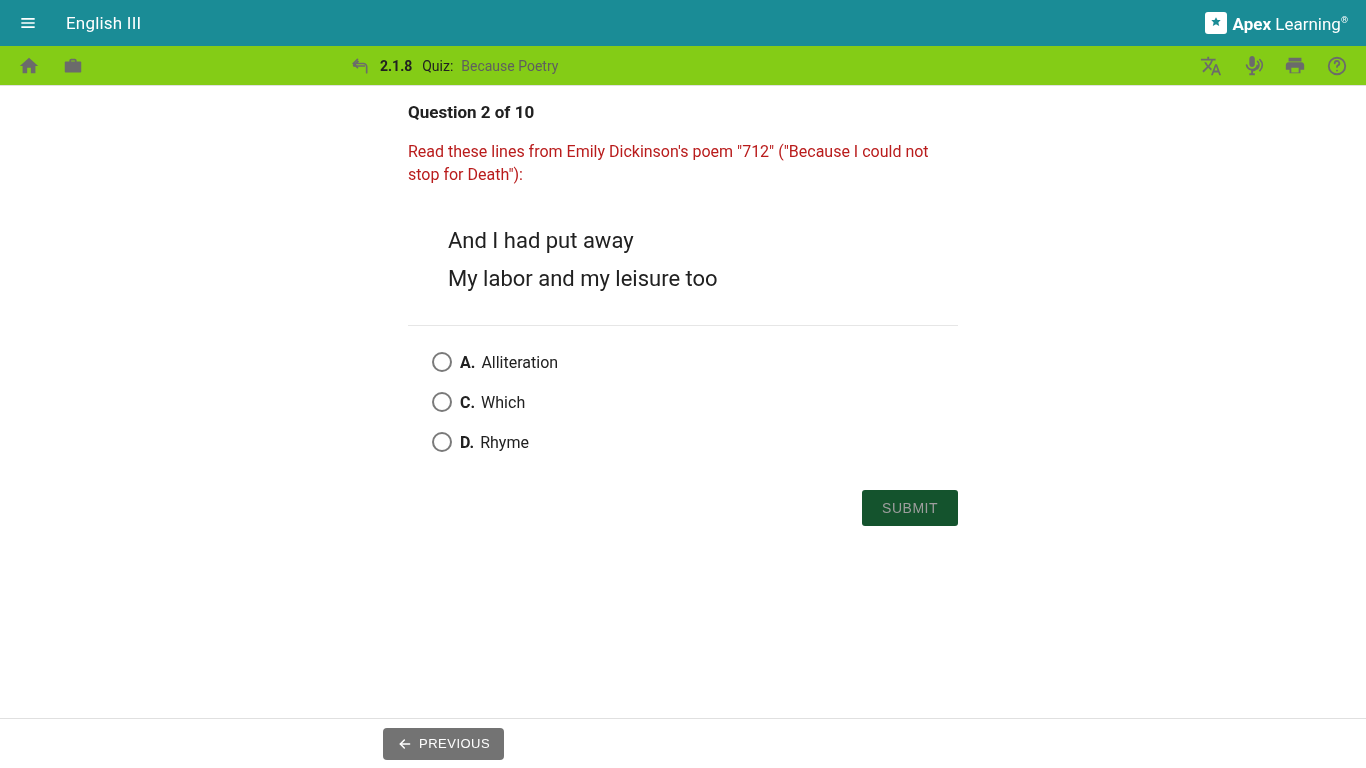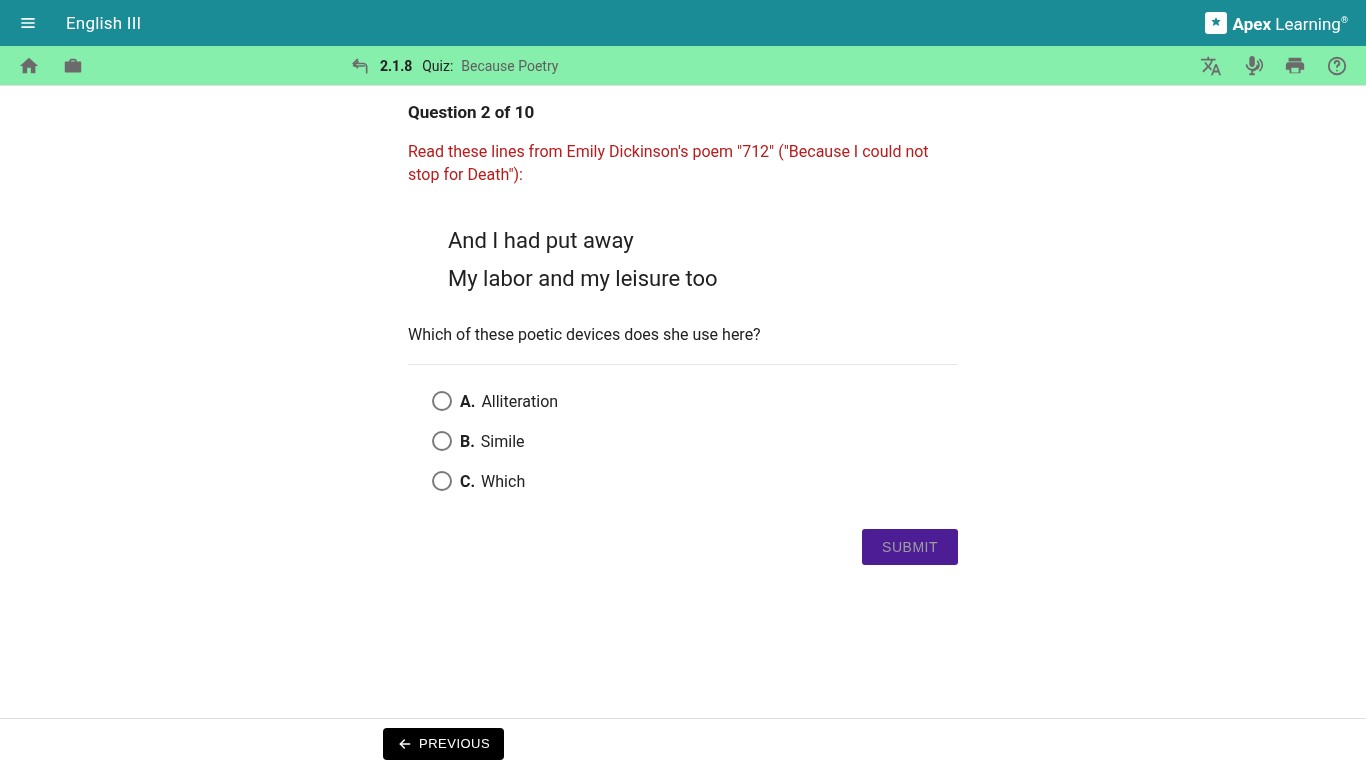--- a/index.html
+++ b/index.html
@@ -36,21 +36,21 @@
     font-weight: 700; font-size: 12px;
   }
   .brand-badge svg { display:block; }
   .brand-text { font-weight:400; }
   .brand-text b { font-weight:700; }
   .brand-text sup { font-size:9px; }
 
   
   .sub-bar {
     height: 40px;
-    background: #86efac;
+    background: #84cc16;
     border-bottom: 1px solid #e0e0e0;
     display: flex;
     align-items: center;
     justify-content: space-between;
     padding: 0 18px;
   }
   .sub-left { display: flex; align-items: center; gap: 22px; }
   .sub-center { display: flex; align-items: center; gap: 10px; position:absolute; left:350px; }
   .sub-center .code-label { font-size:14px; color:#212121; font-weight:700; }
   .sub-center .quiz-label { font-size:14px; color:#212121; font-weight:400; }
@@ -85,38 +85,38 @@
   }
   .radio {
     width:20px; height:20px; border:2px solid #7a7a7a; border-radius:50%;
     flex-shrink:0;
   }
   .opt-text { font-size:16px; color:#212121; }
   .opt-letter { font-weight:700; margin-right:6px; }
 
   .submit-row { display:flex; justify-content:flex-end; margin-top:38px; }
   .submit-btn {
-    background:#4c1d95; color:#9e9e9e;
+    background:#14532d; color:#9e9e9e;
     font-size:14px; font-weight:500; letter-spacing:0.5px;
     border:none; border-radius:3px;
     padding:10px 20px;
     cursor:not-allowed;
   }
 
   
   .footer {
     position:absolute; bottom:0; left:0; right:0;
     height:50px;
     border-top:1px solid #e0e0e0;
     background:#ffffff;
     display:flex; align-items:center;
     padding-left:383px;
   }
   .prev-btn {
-    background:#000000; color:#ffffff;
+    background:#737373; color:#ffffff;
     border:none; border-radius:4px;
     font-size:13px; font-weight:500; letter-spacing:0.5px;
     padding:8px 14px;
     display:flex; align-items:center; gap:6px;
     cursor:pointer;
   }
   .prev-btn svg { display:block; }
 </style>
 </head>
 <body>
@@ -201,35 +201,34 @@
 </div>
 
 <div class="content">
   <div class="question-wrap">
     <div class="q-heading">Question 2 of 10</div>
     <div class="q-intro">Read these lines from Emily Dickinson's poem "712" ("Because I could not stop for Death"):</div>
     <div class="poem">
       <div>And I had put away</div>
       <div>My labor and my leisure too</div>
     </div>
-    <div class="q-prompt">Which of these poetic devices does she use here?</div>
     <div class="divider"></div>
 
     <div class="options">
       <div class="option-row">
         <span class="radio"></span>
         <span class="opt-text"><span class="opt-letter">A.</span><span>Alliteration</span></span>
       </div>
       <div class="option-row">
         <span class="radio"></span>
-        <span class="opt-text"><span class="opt-letter">B.</span><span>Simile</span></span>
+        <span class="opt-text"><span class="opt-letter">C.</span><span>Which</span></span>
       </div>
       <div class="option-row">
         <span class="radio"></span>
-        <span class="opt-text"><span class="opt-letter">C.</span><span>Which</span></span>
+        <span class="opt-text"><span class="opt-letter">D.</span><span>Rhyme</span></span>
       </div>
     </div>
 
     <div class="submit-row">
       <button class="submit-btn" disabled="">SUBMIT</button>
     </div>
   </div>
 </div>
 
 <div class="footer">

